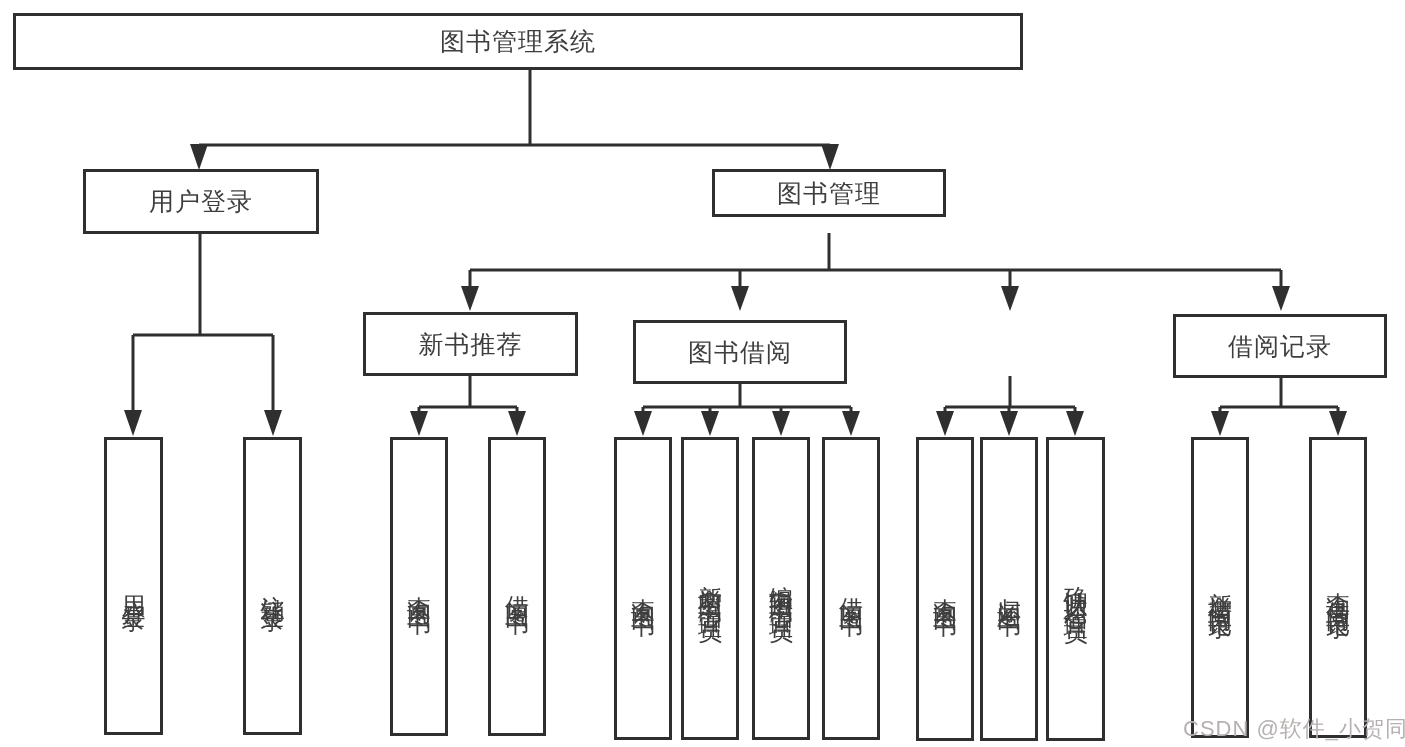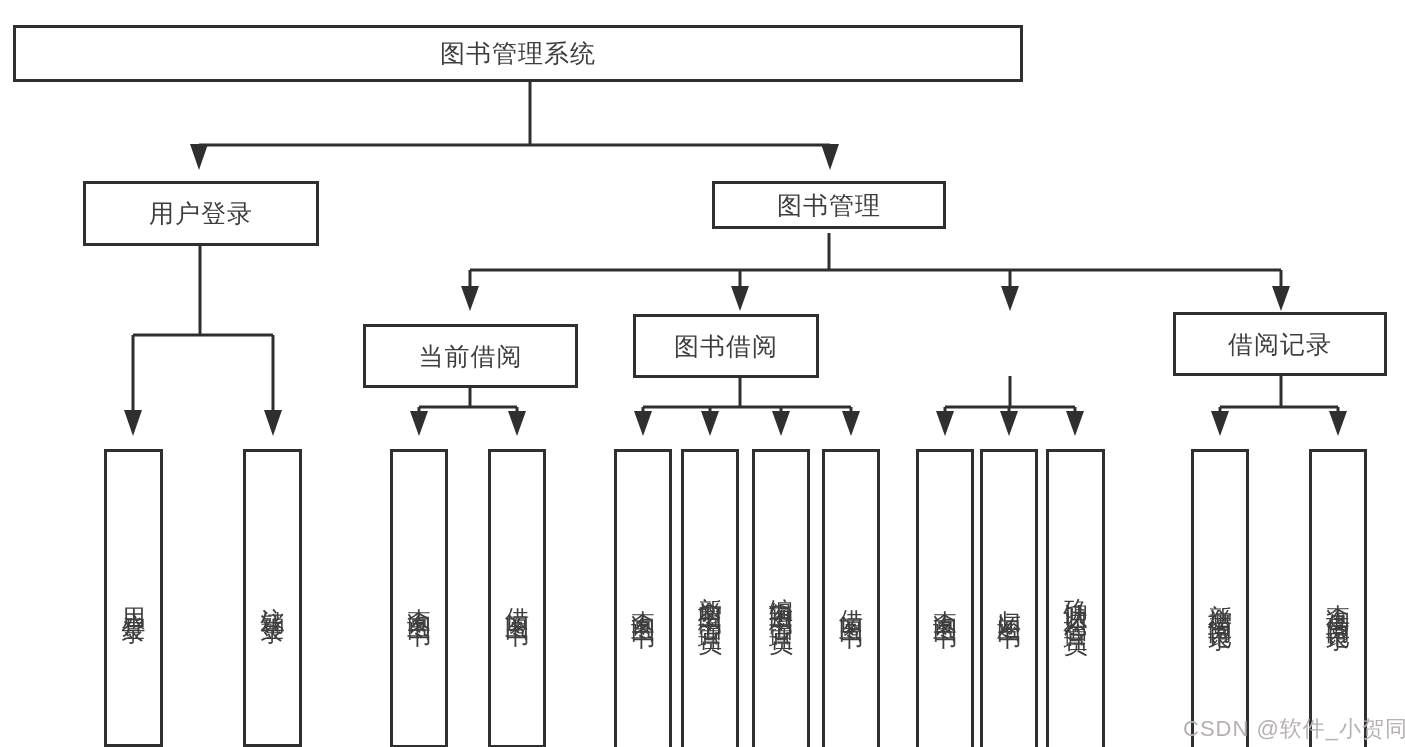--- a/index.html
+++ b/index.html
@@ -15,21 +15,20 @@
   .box{
     position:absolute;
     box-sizing:border-box;
     background:#ffffff;
     border:3px solid #2f2f2f;
     display:flex;
     align-items:center;
     justify-content:center;
     color:#3e3e3e;
     z-index:2;
-    margin-top:12px;
   }
   .hbox{font-size:25px;letter-spacing:1px;}
   .vbox{
     font-size:24px;
     writing-mode:vertical-rl;
     letter-spacing:5px;
     line-height:1;
   }
   .watermark{
     position:absolute;
@@ -138,26 +137,26 @@
   </div>
 
   <div class="box hbox" style="left:83px;top:169px;width:236px;height:65px">
     <span>用户登录</span>
   </div>
   <div class="box hbox" style="left:712px;top:169px;width:234px;height:48px">
     <span>图书管理</span>
   </div>
 
   <div class="box hbox" style="left:363px;top:312px;width:215px;height:64px">
-    <span>当前借阅</span>
-  </div>
-  <div class="box hbox" style="left:633px;top:302px;width:186px;height:64px">
+    <span>新书推荐</span>
+  </div>
+  <div class="box hbox" style="left:633px;top:320px;width:214px;height:64px">
     <span>图书借阅</span>
   </div>
-  <div class="box hbox" style="left:1173px;top:300px;width:214px;height:64px">
+  <div class="box hbox" style="left:1173px;top:314px;width:214px;height:64px">
     <span>借阅记录</span>
   </div>
 
   <div class="box vbox" style="left:104px;top:437px;width:59px;height:298px">
     <span>用户登录</span>
   </div>
   <div class="box vbox" style="left:243px;top:437px;width:59px;height:298px">
     <span>注销登录</span>
   </div>
 

